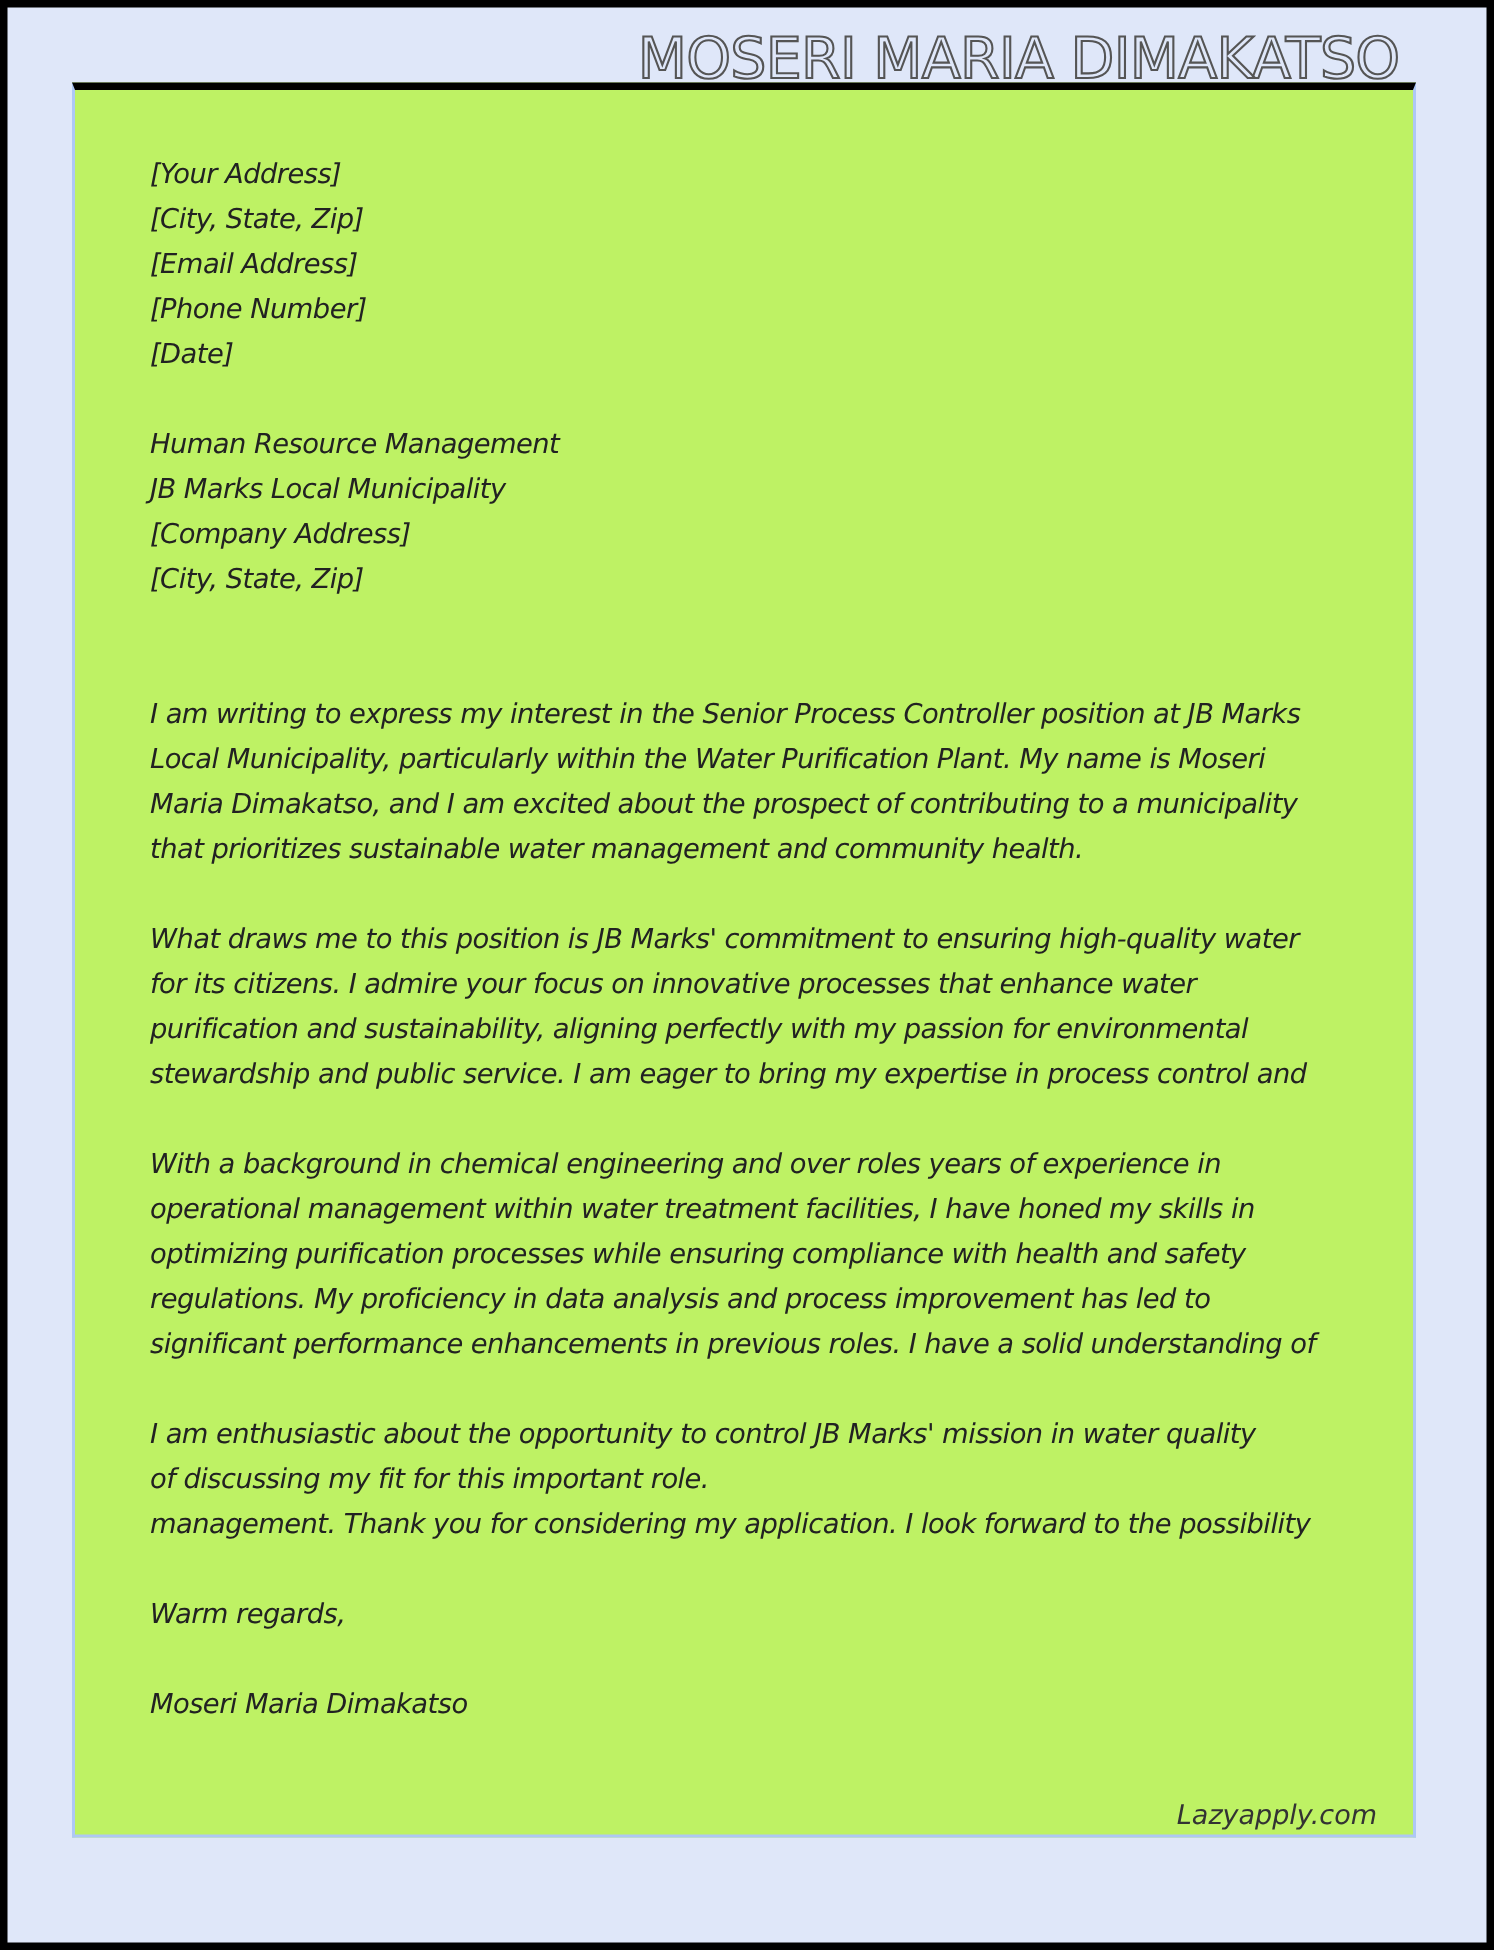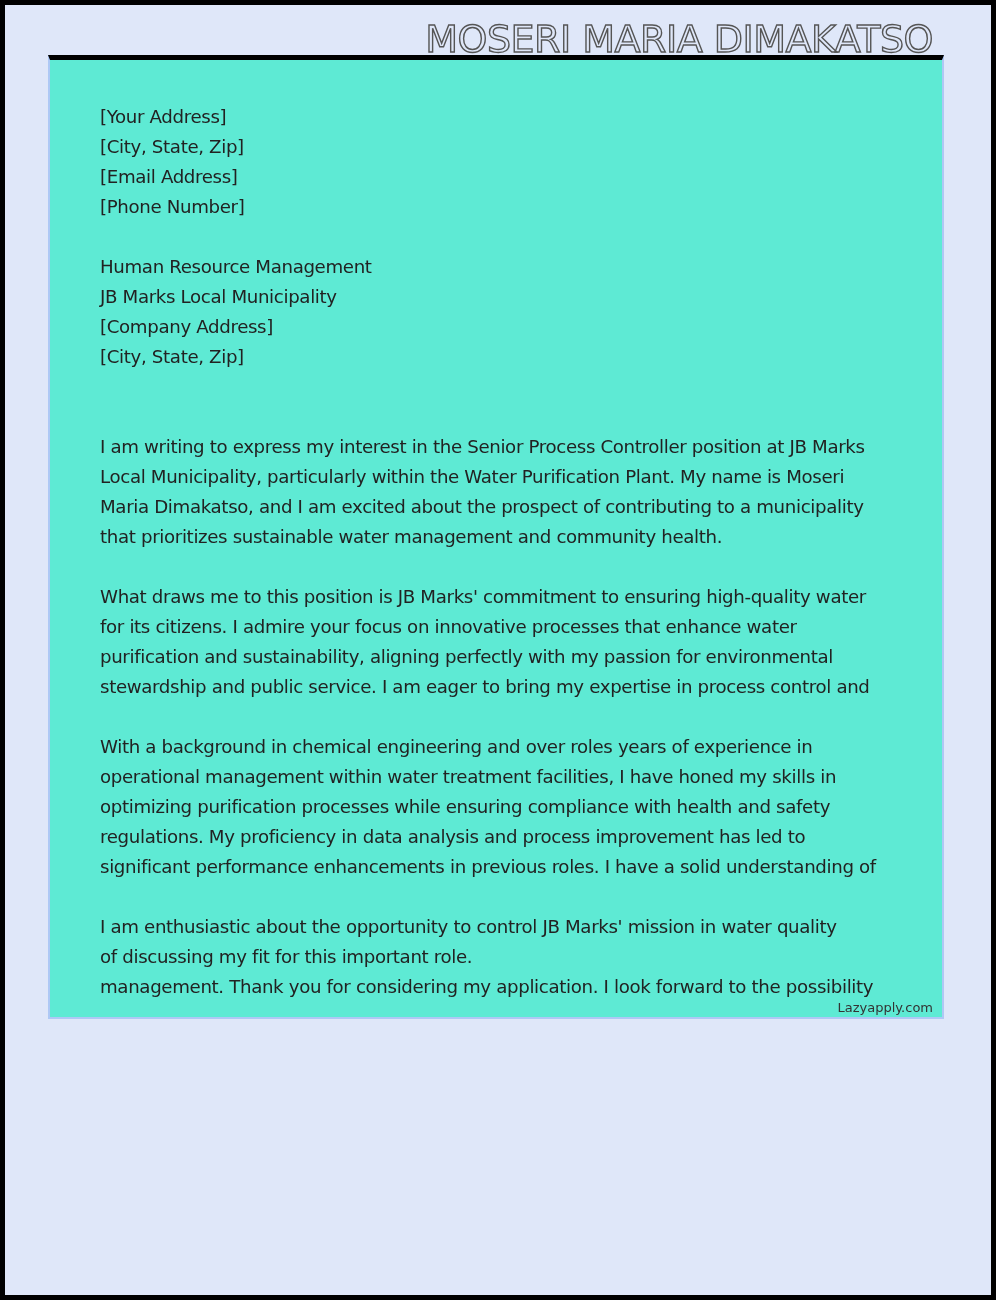--- a/index.html
+++ b/index.html
@@ -22,62 +22,64 @@
     color: #dfe7f9;
     -webkit-text-stroke: 1.4px #555;
     line-height: 44px;
     white-space: nowrap;
   }
   .card {
     position: absolute;
     left: 43px;
     top: 50px;
     width: 896px;
-    height: 964px;
-    background: #5eead4;
+    height: 1170px;
+    background: #bef264;
     border-top: 5px solid #000;
     border-left: 2px solid #aec8f5;
     border-right: 2px solid #aec8f5;
     border-bottom: 2px solid #aec8f5;
     box-sizing: border-box;
     overflow: hidden;
+    font-style: italic;
   }
   .content {
     position: absolute;
     left: 50px;
     top: 42px;
     width: 790px;
     font-size: 18.2px;
     line-height: 30px;
     color: #222;
     letter-spacing: -0.35px;
   }
   .line { display: block; white-space: nowrap; }
   .gap { height: 30px; }
   p { margin: 0; }
   .footer {
     position: absolute;
-    right: 9px;
+    right: 24px;
     bottom: 2px;
-    font-size: 13px;
+    font-size: 18px;
     color: #333;
   }
 </style>
 </head>
 <body>
 
 <div class="title">MOSERI MARIA DIMAKATSO</div>
 
 <div class="card">
   <div class="content">
     <div>
       <span class="line">[Your Address]</span>
       <span class="line">[City, State, Zip]</span>
       <span class="line">[Email Address]</span>
       <span class="line">[Phone Number]</span>
+      <span class="line">[Date]</span>
     </div>
     <div class="gap"></div>
     <div>
       <span class="line">Human Resource Management</span>
       <span class="line">JB Marks Local Municipality</span>
       <span class="line">[Company Address]</span>
       <span class="line">[City, State, Zip]</span>
     </div>
     <div class="gap"></div>
     <div class="gap"></div>

